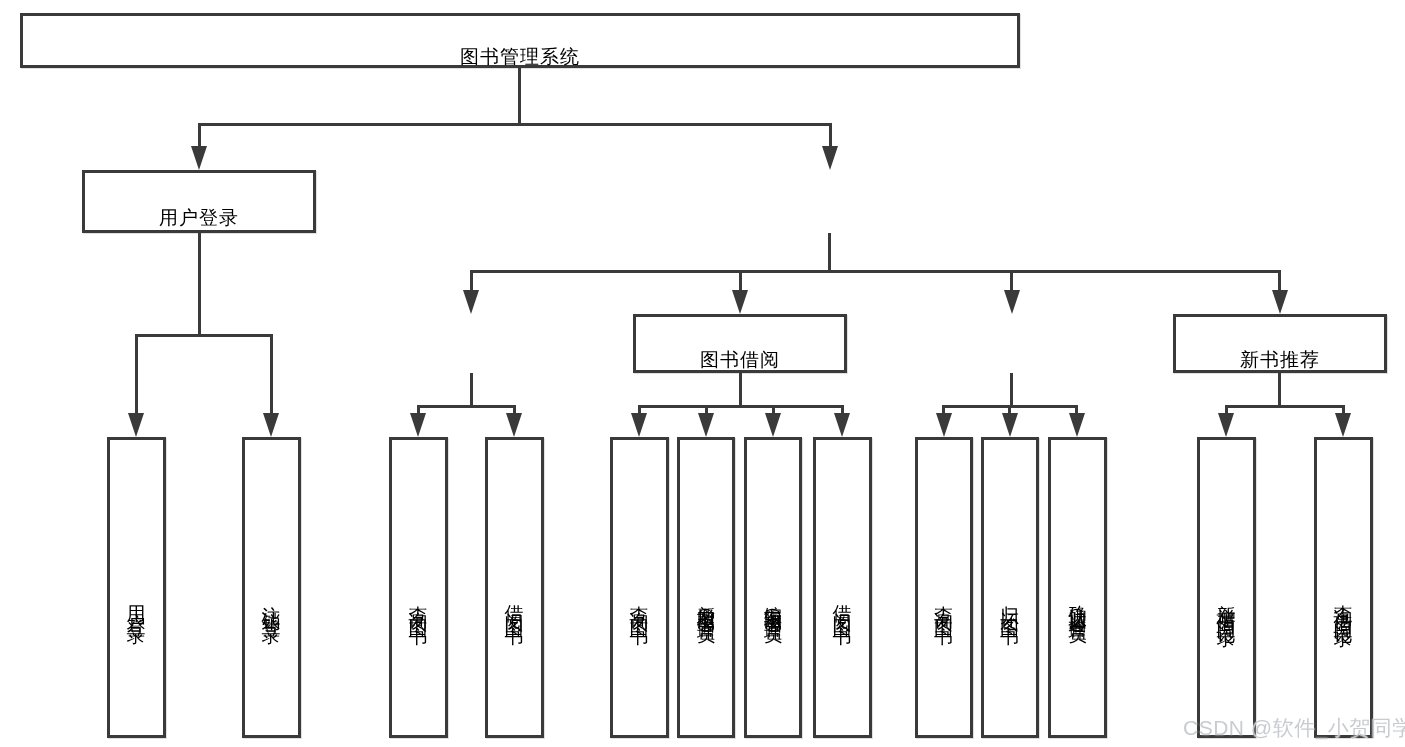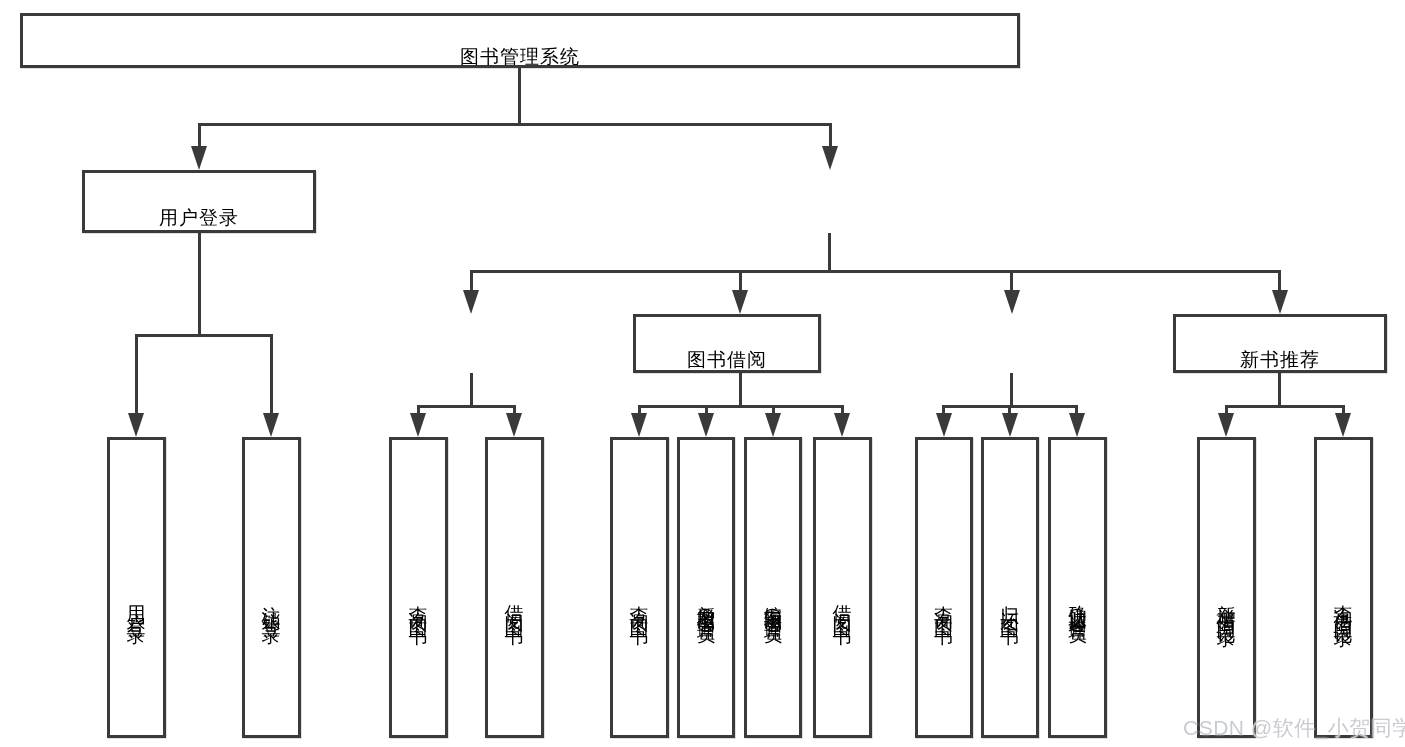--- a/index.html
+++ b/index.html
@@ -36,21 +36,21 @@
 <div class="canvas">
 
   <div class="box" style="left:20px;top:13px;width:1000px;height:55px">
     <span class="lbl">图书管理系统</span>
   </div>
 
   <div class="box" style="left:82px;top:170px;width:234px;height:63px">
     <span class="lbl">用户登录</span>
   </div>
 
-  <div class="box" style="left:633px;top:314px;width:188px;height:59px">
+  <div class="box" style="left:633px;top:314px;width:214px;height:59px">
     <span class="lbl">图书借阅</span>
   </div>
   <div class="box" style="left:1173px;top:314px;width:214px;height:59px">
     <span class="lbl">新书推荐</span>
   </div>
 
   <div class="box vbox" style="left:107px;top:437px;width:59px;height:301px">
     <span class="lbl">用户登录</span>
   </div>
   <div class="box vbox" style="left:242px;top:437px;width:59px;height:301px">

